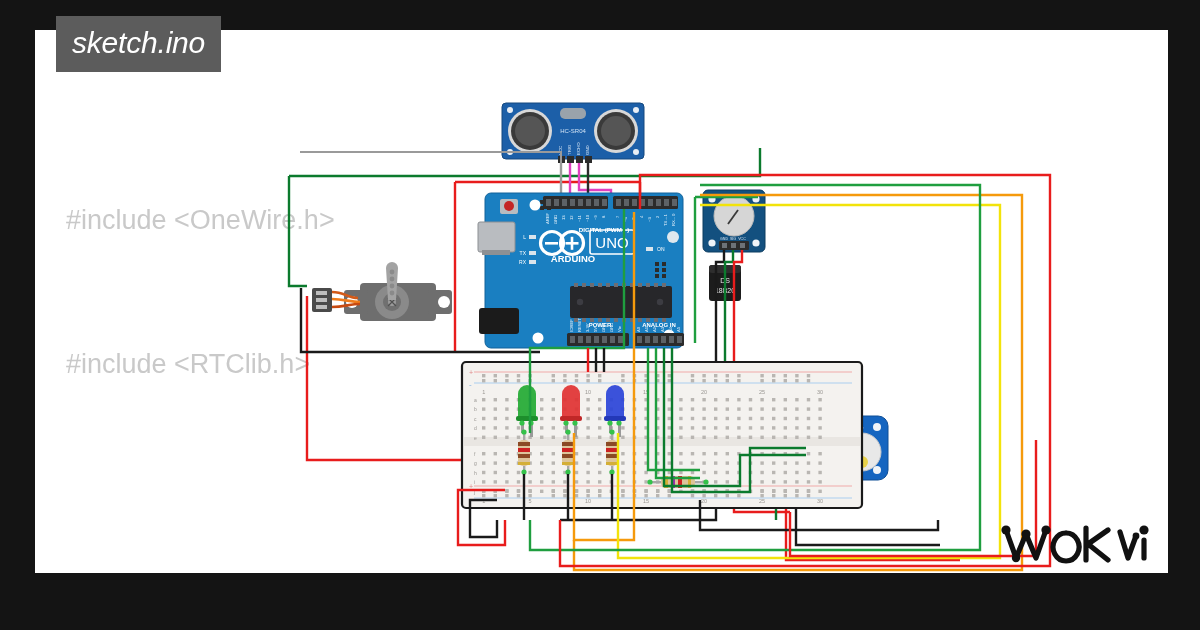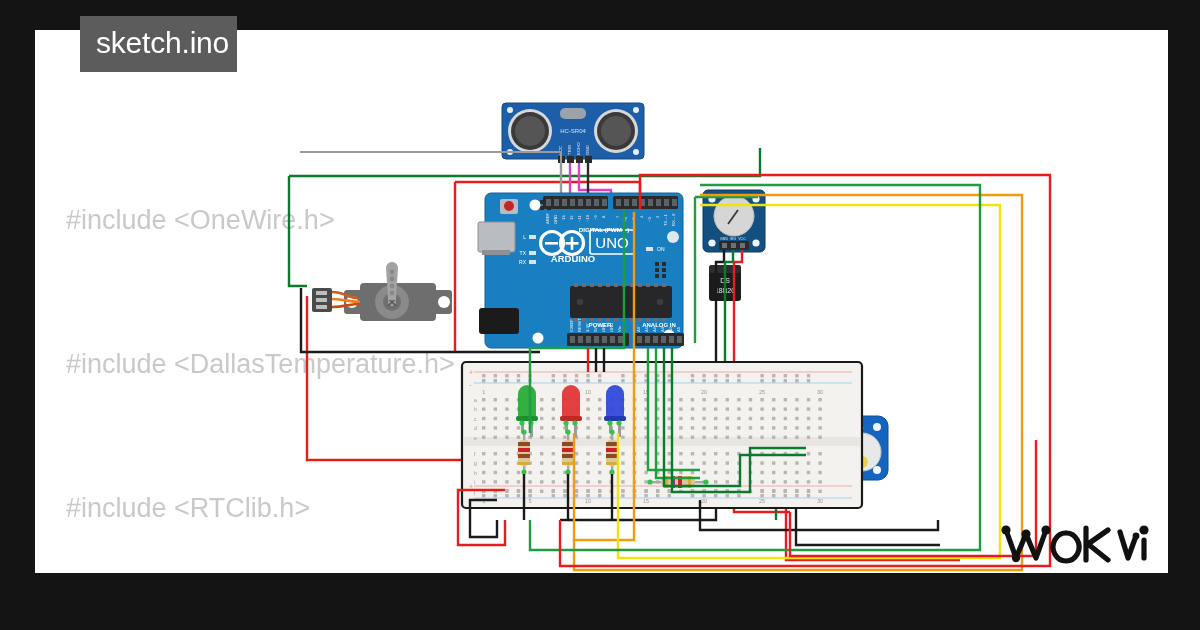--- a/index.html
+++ b/index.html
@@ -16,27 +16,28 @@
     position:absolute; left:44px; top:38px; width:1124px; height:535px;
     background:#5a5a5a;
   }
   .canvas {
     position:absolute; left:35px; top:30px; width:1133px; height:543px;
     background:#ffffff; overflow:hidden;
   }
 
   
   .title-badge {
-    position:absolute; left:80px; top:16px;
+    position:absolute; left:56px; top:16px;
     background:#5c5c5c; color:#fff;
     font-size:30px; line-height:1;
-    padding:12px 8px 14px 16px;
+    padding:12px 16px 14px 16px;
     letter-spacing:-0.2px;
     z-index:60;
     white-space:nowrap;
+    font-style:italic;
   }
 
   
   .code {
     position:absolute; left:66px; top:100px;
     color:#c9c9c9;
     font-size:27px;
     line-height:48px;
     white-space:pre;
     z-index:5;
@@ -56,21 +57,20 @@
 </head>
 <body>
 
 <div id="stage">
 
   <div class="shadow"></div>
   <div class="canvas"></div>
 
   <div class="code">
     <div>#include &lt;OneWire.h&gt;</div>
-    <div>#include &lt;DallasTemperature.h&gt;</div>
     <div>#include &lt;RTClib.h&gt;</div>
     
     
     
     
     
     
   </div>
 
   <svg class="diagram" viewBox="0 0 1200 630">

